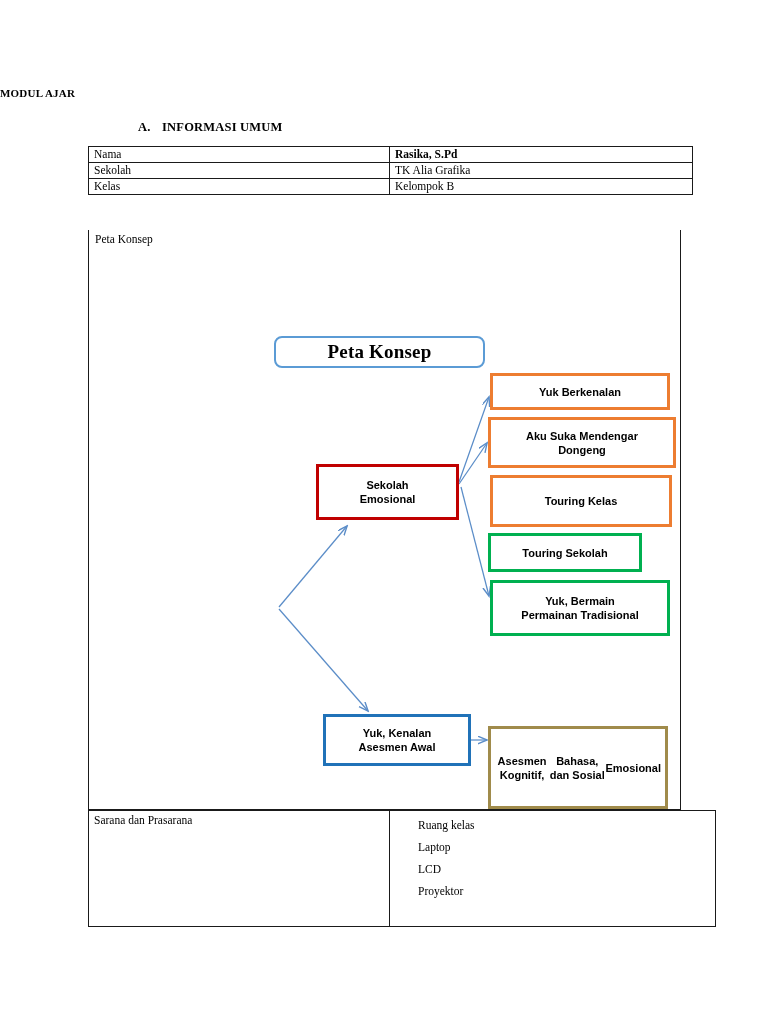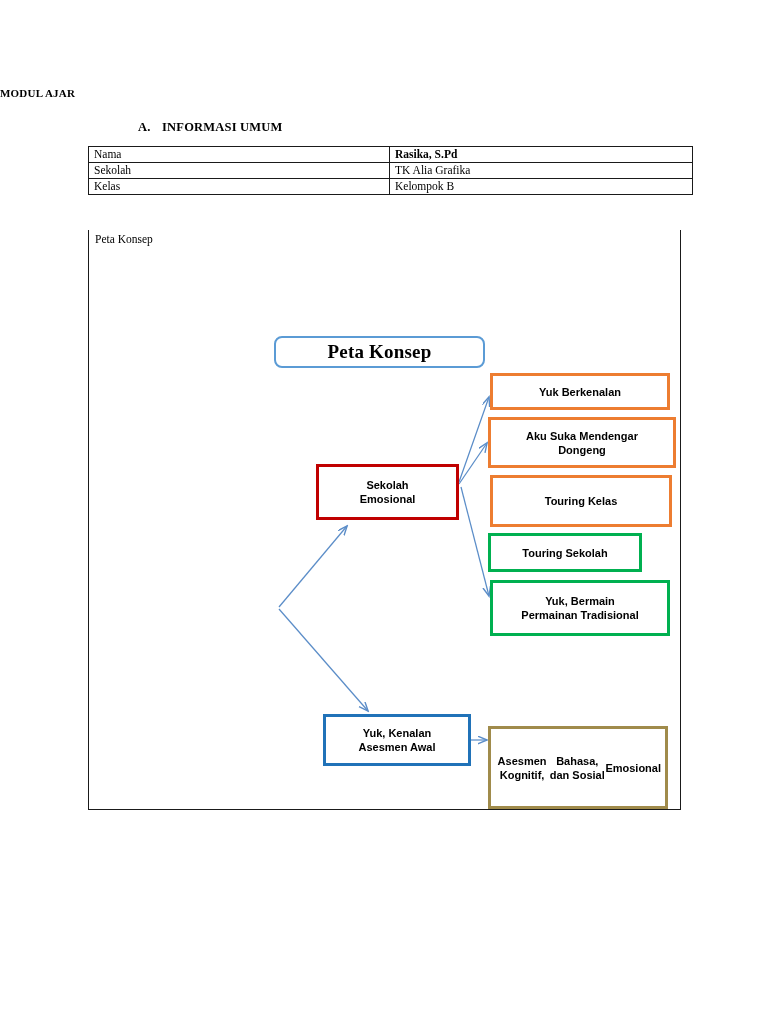--- a/index.html
+++ b/index.html
@@ -253,14 +253,29 @@
     <span class="node-text">Yuk, Bermain</span>
     <span class="node-text">Permainan Tradisional</span>
   </div>
 
   <div class="node bw-3" style="left:488px; top:702px; width:180px; height:83px; border-color:#A08B4B; margin-top:24px;">
     <span class="node-text">Asesmen Kognitif,</span>
     <span class="node-text">Bahasa, dan Sosial</span>
     <span class="node-text">Emosional</span>
   </div>
 
+  <table class="sarana-table">
+    <tbody>
+      <tr>
+        <td class="k">Sarana dan Prasarana</td>
+        <td class="v">
+          <ul class="sarana-list">
+            <li>Ruang kelas</li>
+            <li>Laptop</li>
+            <li>LCD</li>
+            <li>Proyektor</li>
+          </ul>
+        </td>
+      </tr>
+    </tbody>
+  </table>
 
 </div>
 
 </body></html>

